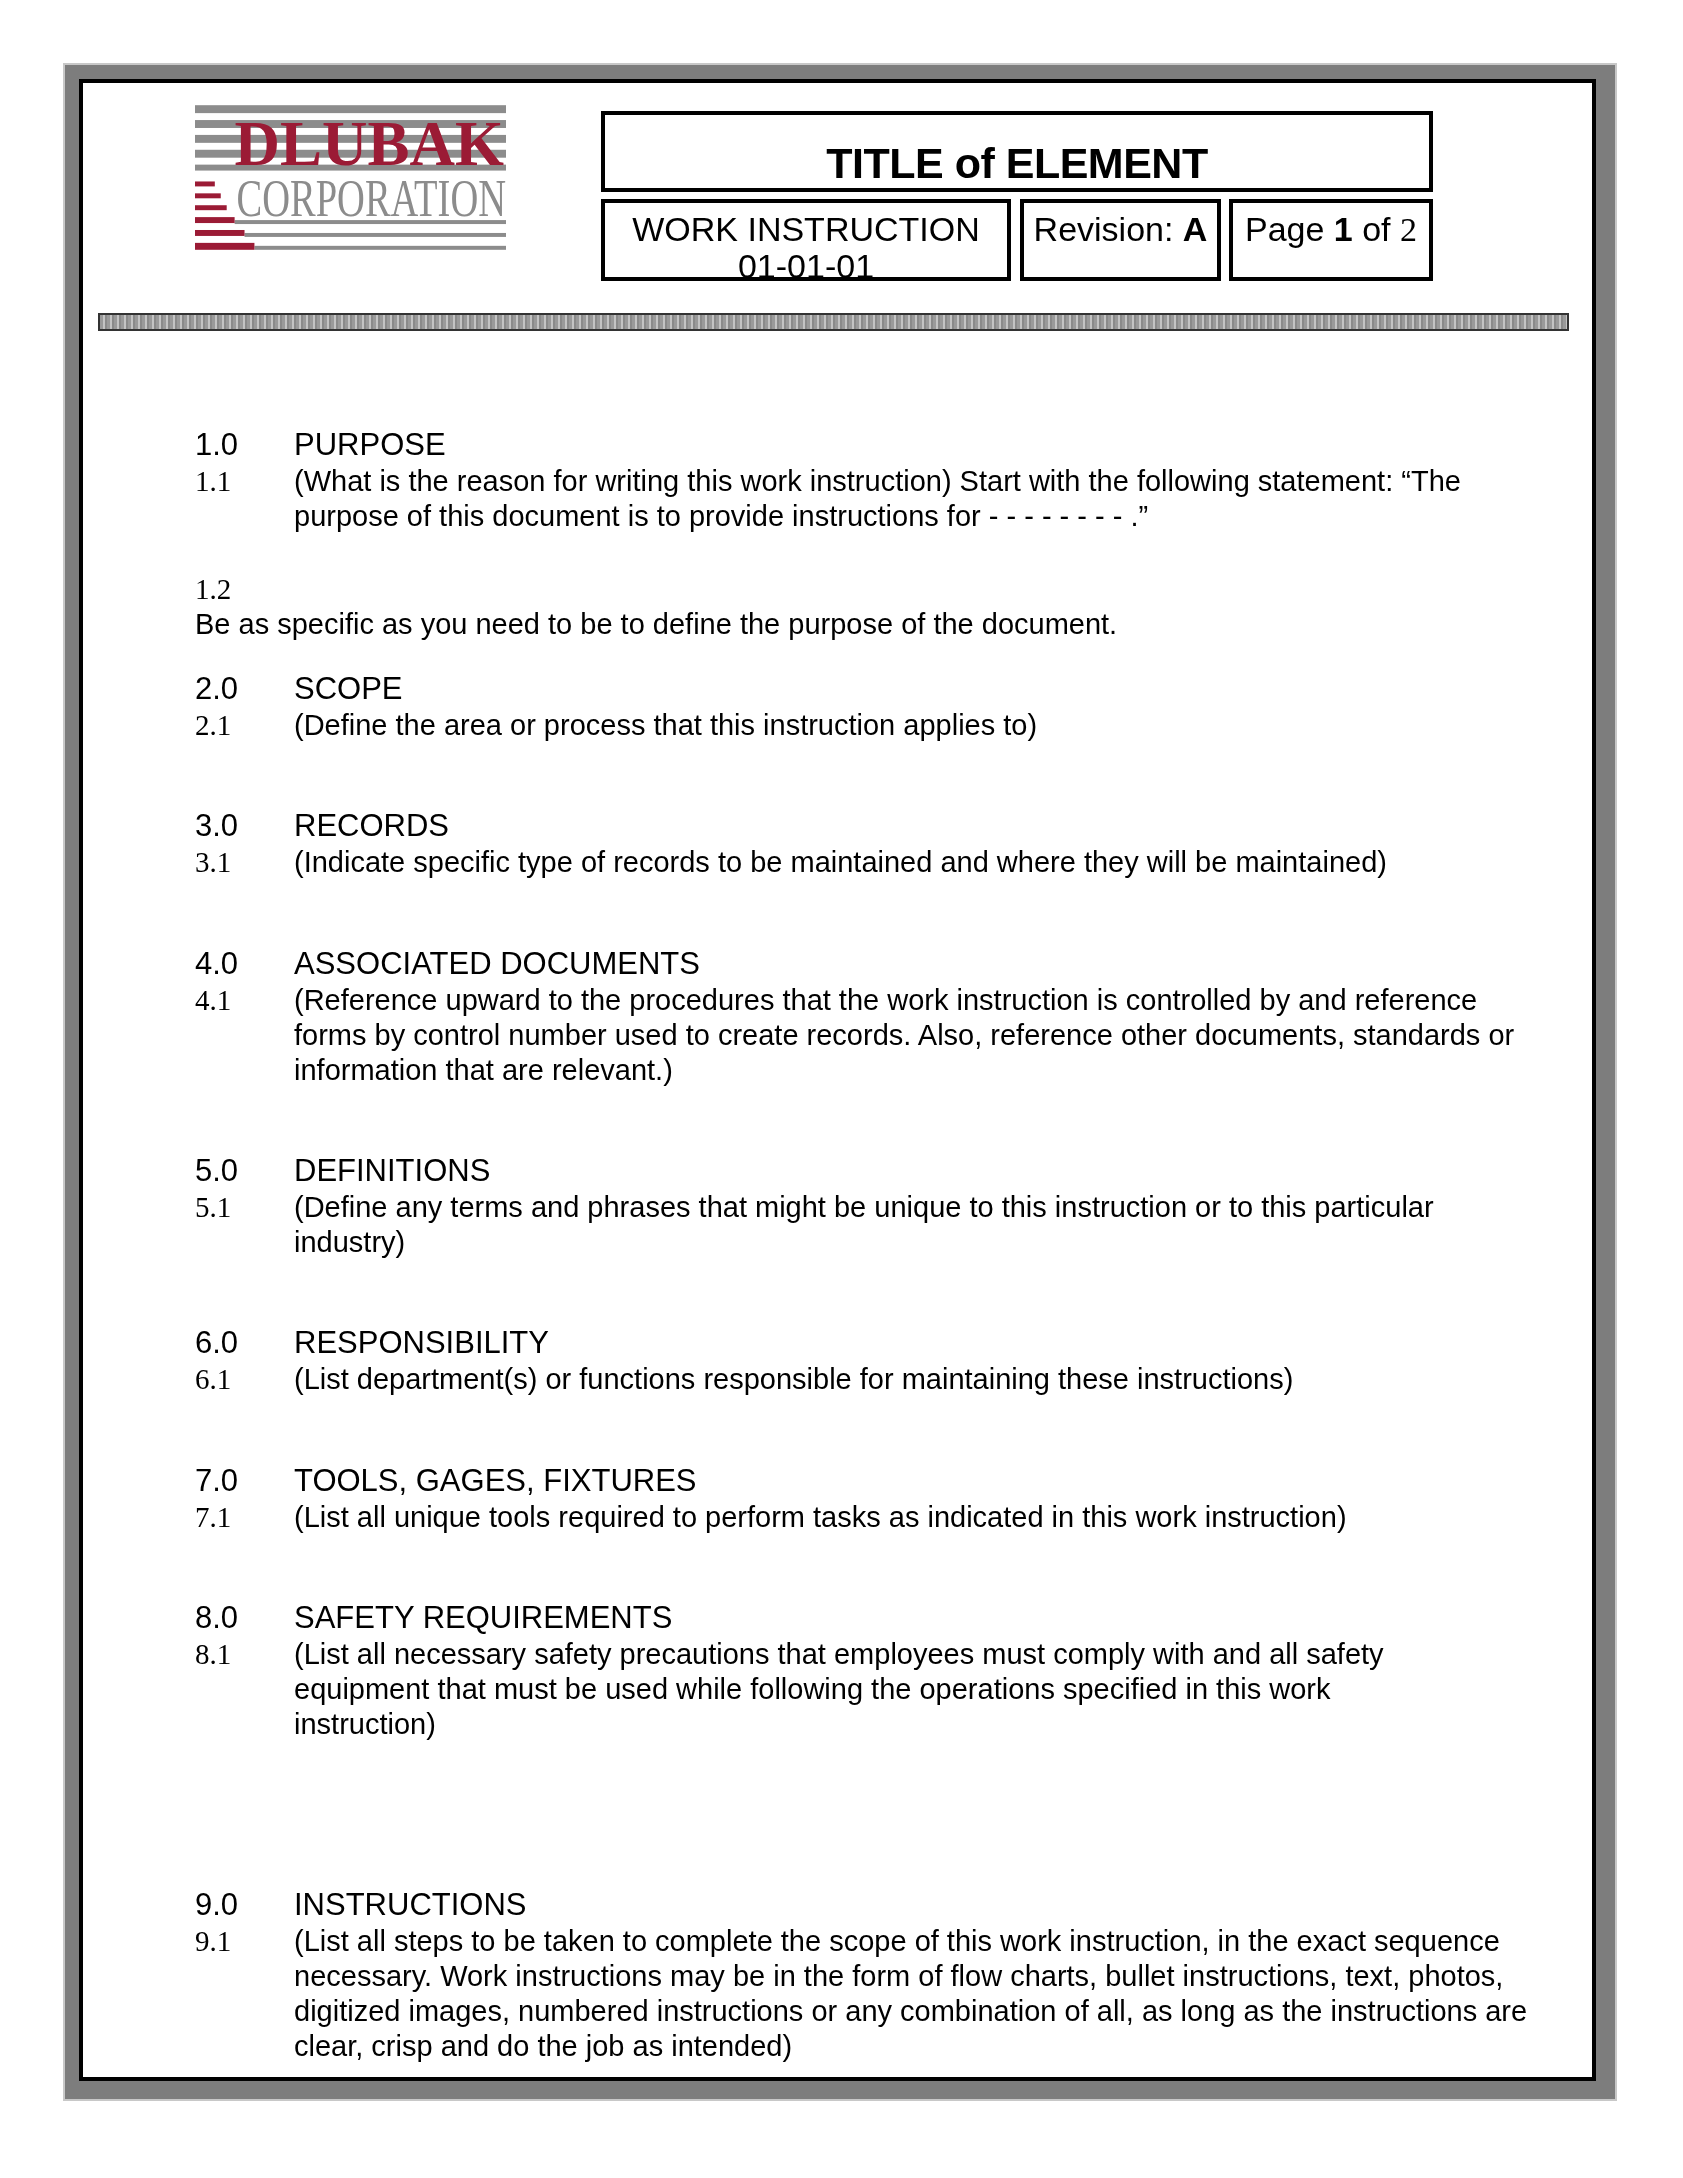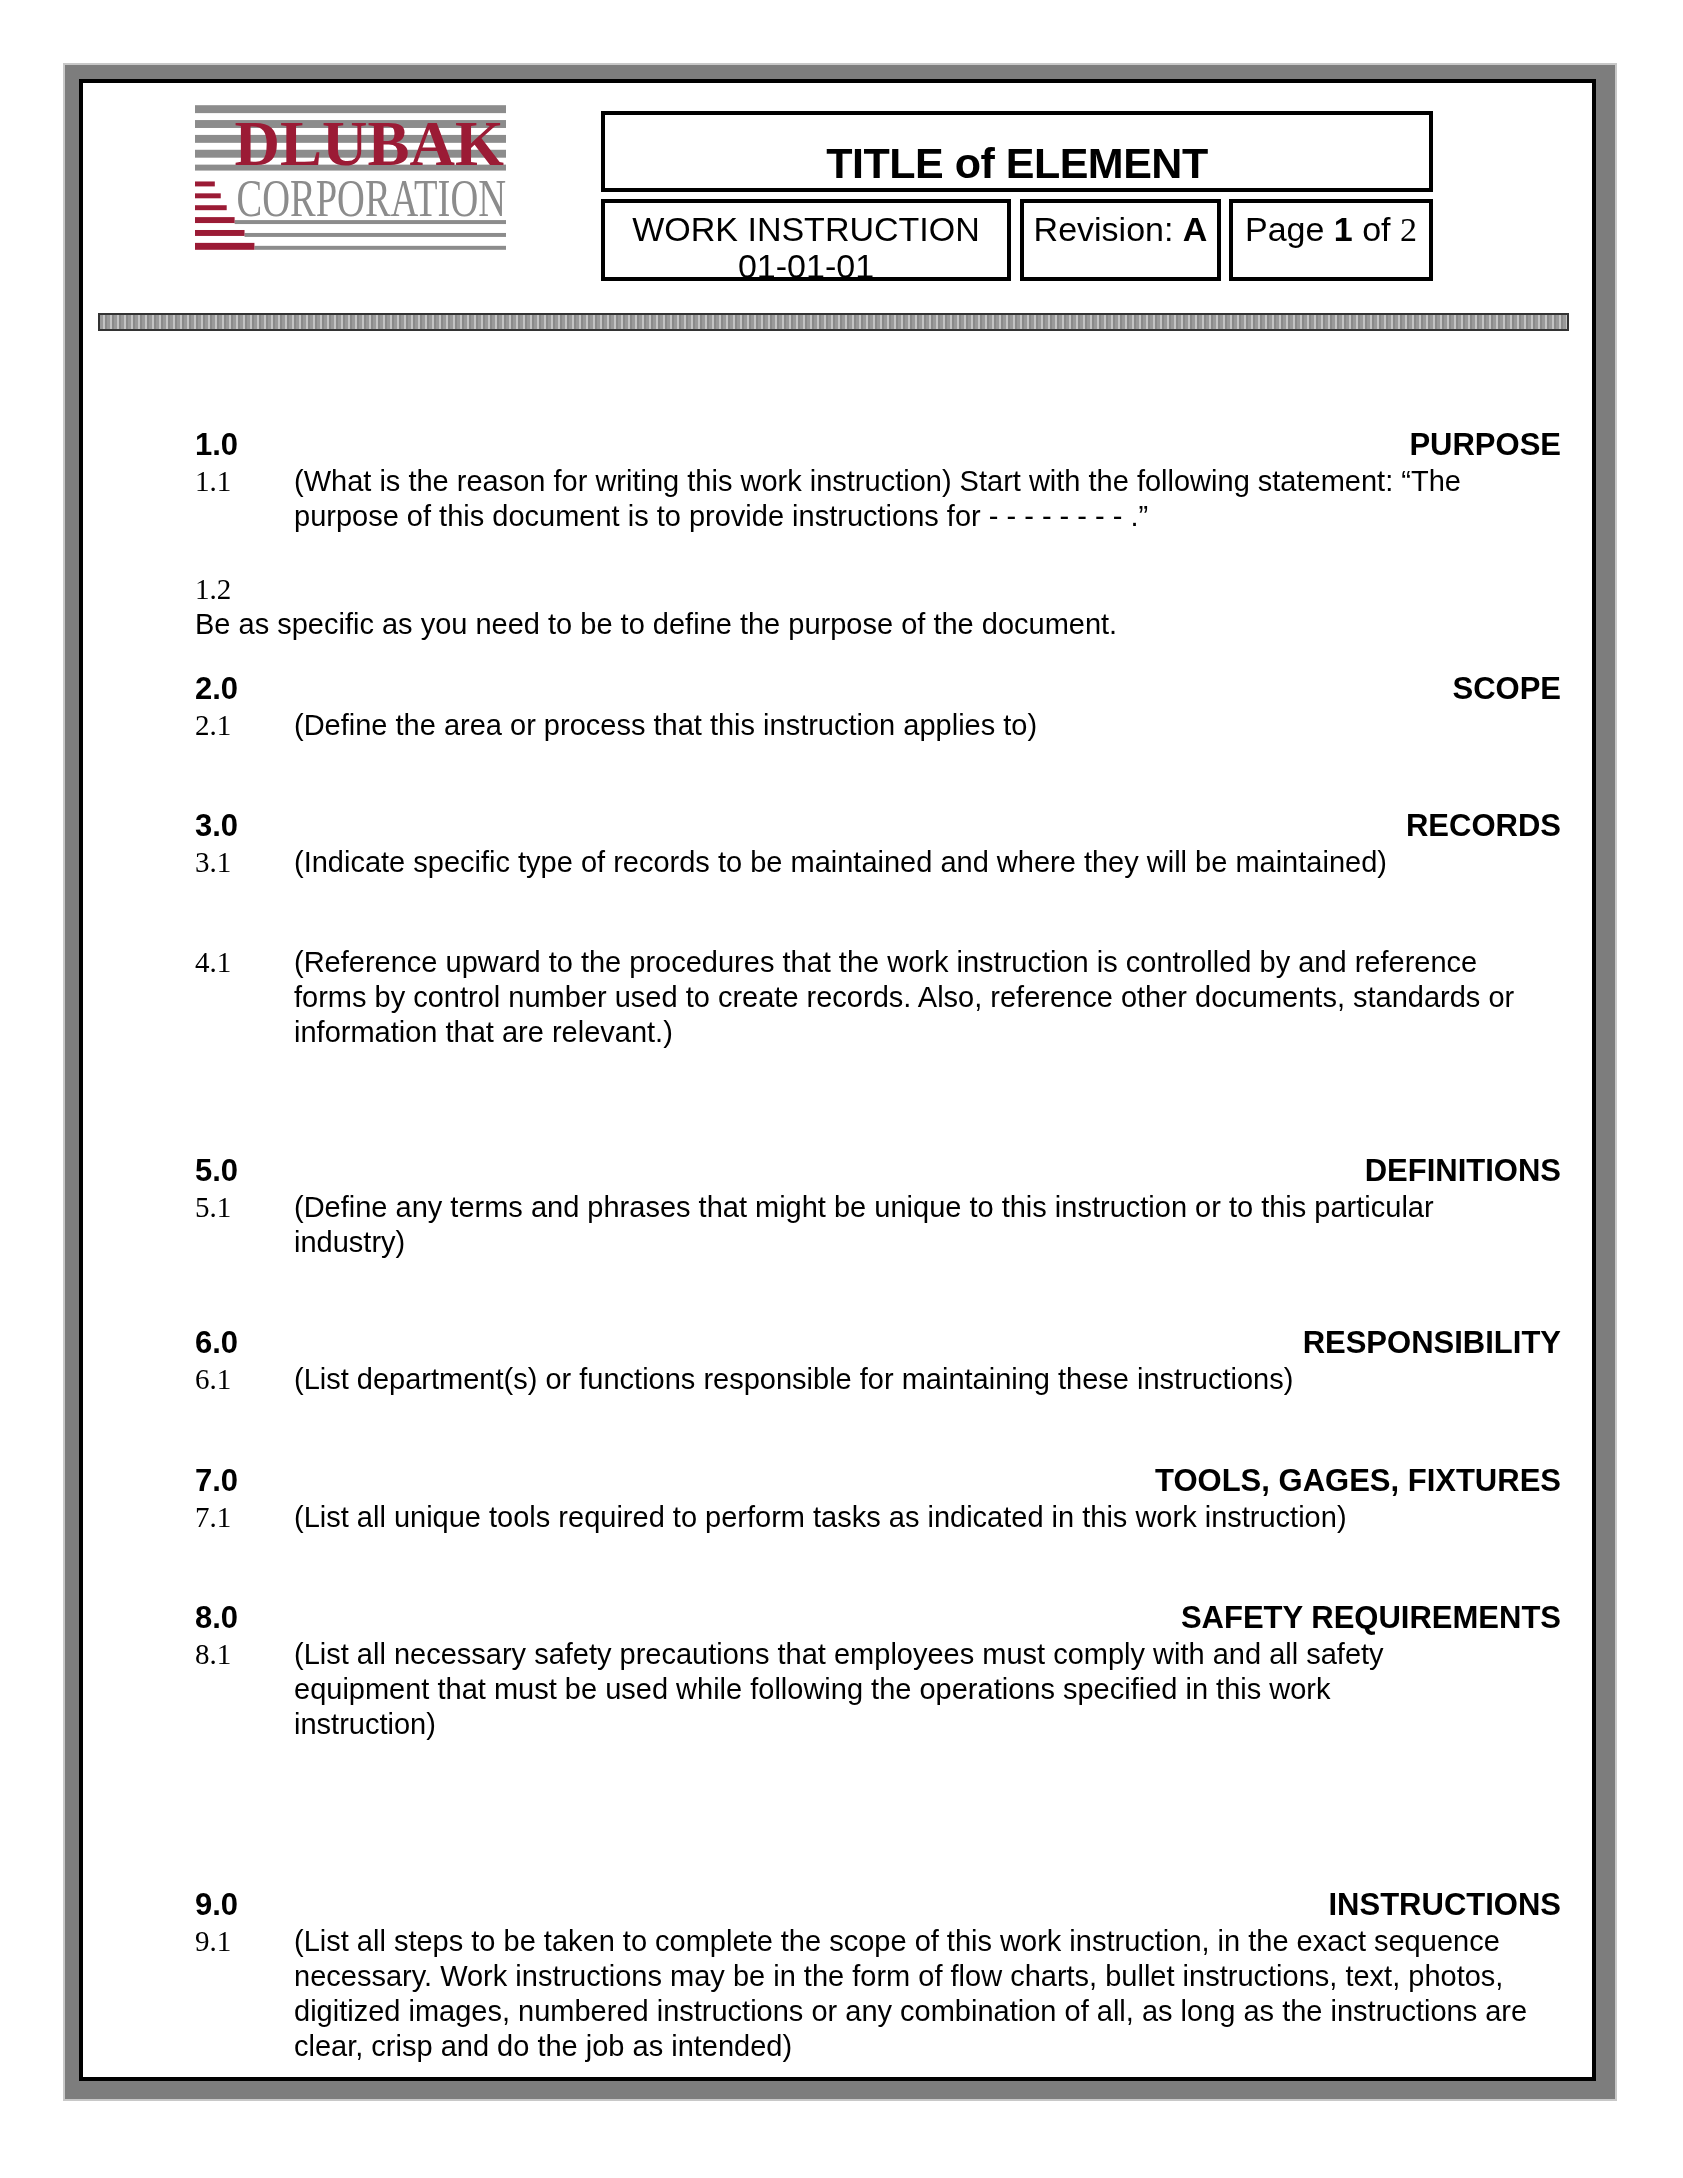--- a/index.html
+++ b/index.html
@@ -18,21 +18,21 @@
              box-sizing:border-box; text-align:center; font-size:34px; }
   .sb1 { left:601px; width:410px; padding-top:8px; line-height:37px; }
   .sb2 { left:1020px; width:201px; padding-top:8px; line-height:37px; }
   .sb3 { left:1229px; width:204px; padding-top:8px; line-height:37px; }
   .sb3 .total { font-family:"Liberation Serif", serif; }
   .separator { position:absolute; left:98px; top:313px; width:1471px; height:18px;
                border:2px solid #333; box-sizing:border-box;
                background: repeating-linear-gradient(90deg,#9a9a9a 0 3px,#c4c4c4 3px 5px,#8a8a8a 5px 7px); }
   .content { position:absolute; left:195px; top:426px; width:1366px; }
   .section { margin-bottom:0; }
-  .heading { display:flex; font-weight:bold; font-size:31px; line-height:38px;justify-content:space-between; }
+  .heading { display:flex; font-weight:normal; font-size:31px; line-height:38px; }
   .heading .num { width:99px; }
   .item { display:flex; font-size:29px; line-height:35px; }
   .item .num { width:99px; flex:none; font-family:"Liberation Serif", serif; font-size:29px; }
   .item .txt { flex:1; padding-right:30px; }
 </style>
 </head>
 <body>
 
 <div class="outer"></div>
 <div class="inner"></div>
@@ -109,20 +109,24 @@
         <span class="num">3.0</span>
         <span>RECORDS</span>
       </div>
     <div class="item">
         <span class="num">3.1</span>
         <span class="txt">(Indicate specific type of records to be maintained and where they will be maintained)</span>
       </div>
   </div>
 
   <div class="section" style="position:absolute;top:519px;width:100%;">
+    <div class="heading">
+        <span class="num">4.0</span>
+        <span>ASSOCIATED DOCUMENTS</span>
+      </div>
     <div class="item">
         <span class="num">4.1</span>
         <span class="txt">(Reference upward to the procedures that the work instruction is controlled by and reference forms by control number used to create records. Also, reference other documents, standards or information that are relevant.)</span>
       </div>
   </div>
 
   <div class="section" style="position:absolute;top:726px;width:100%;">
     <div class="heading">
         <span class="num">5.0</span>
         <span>DEFINITIONS</span>

